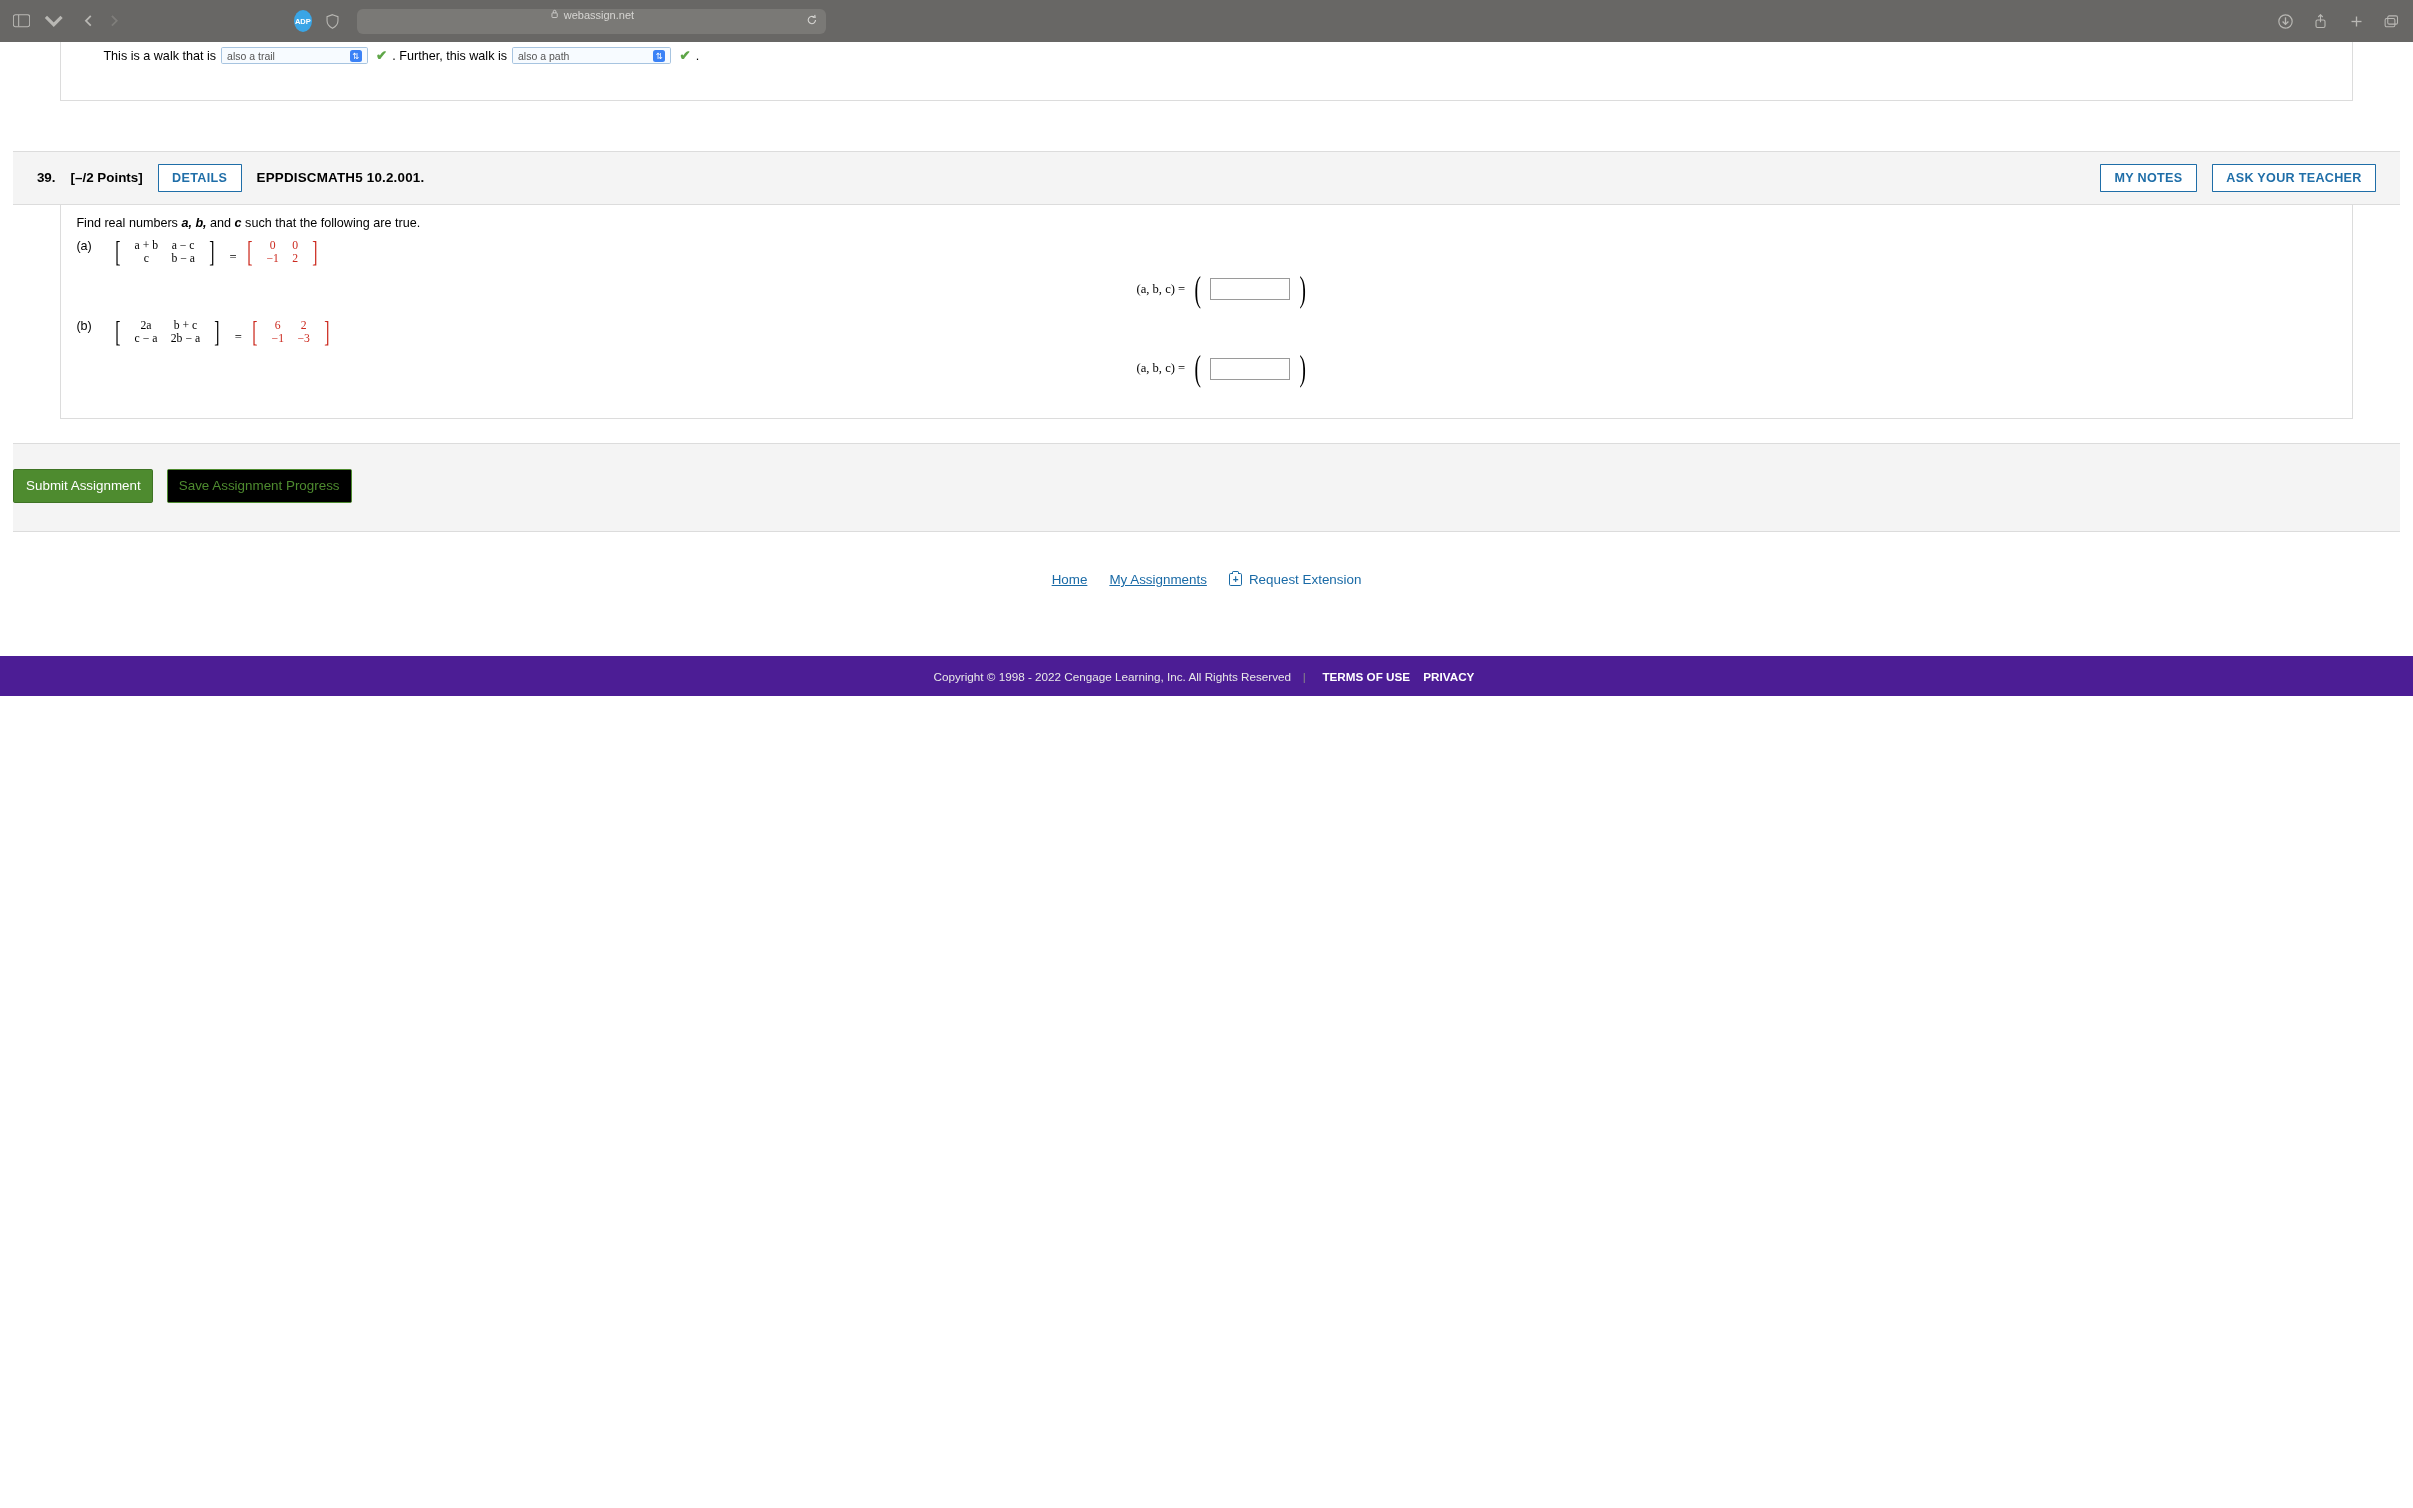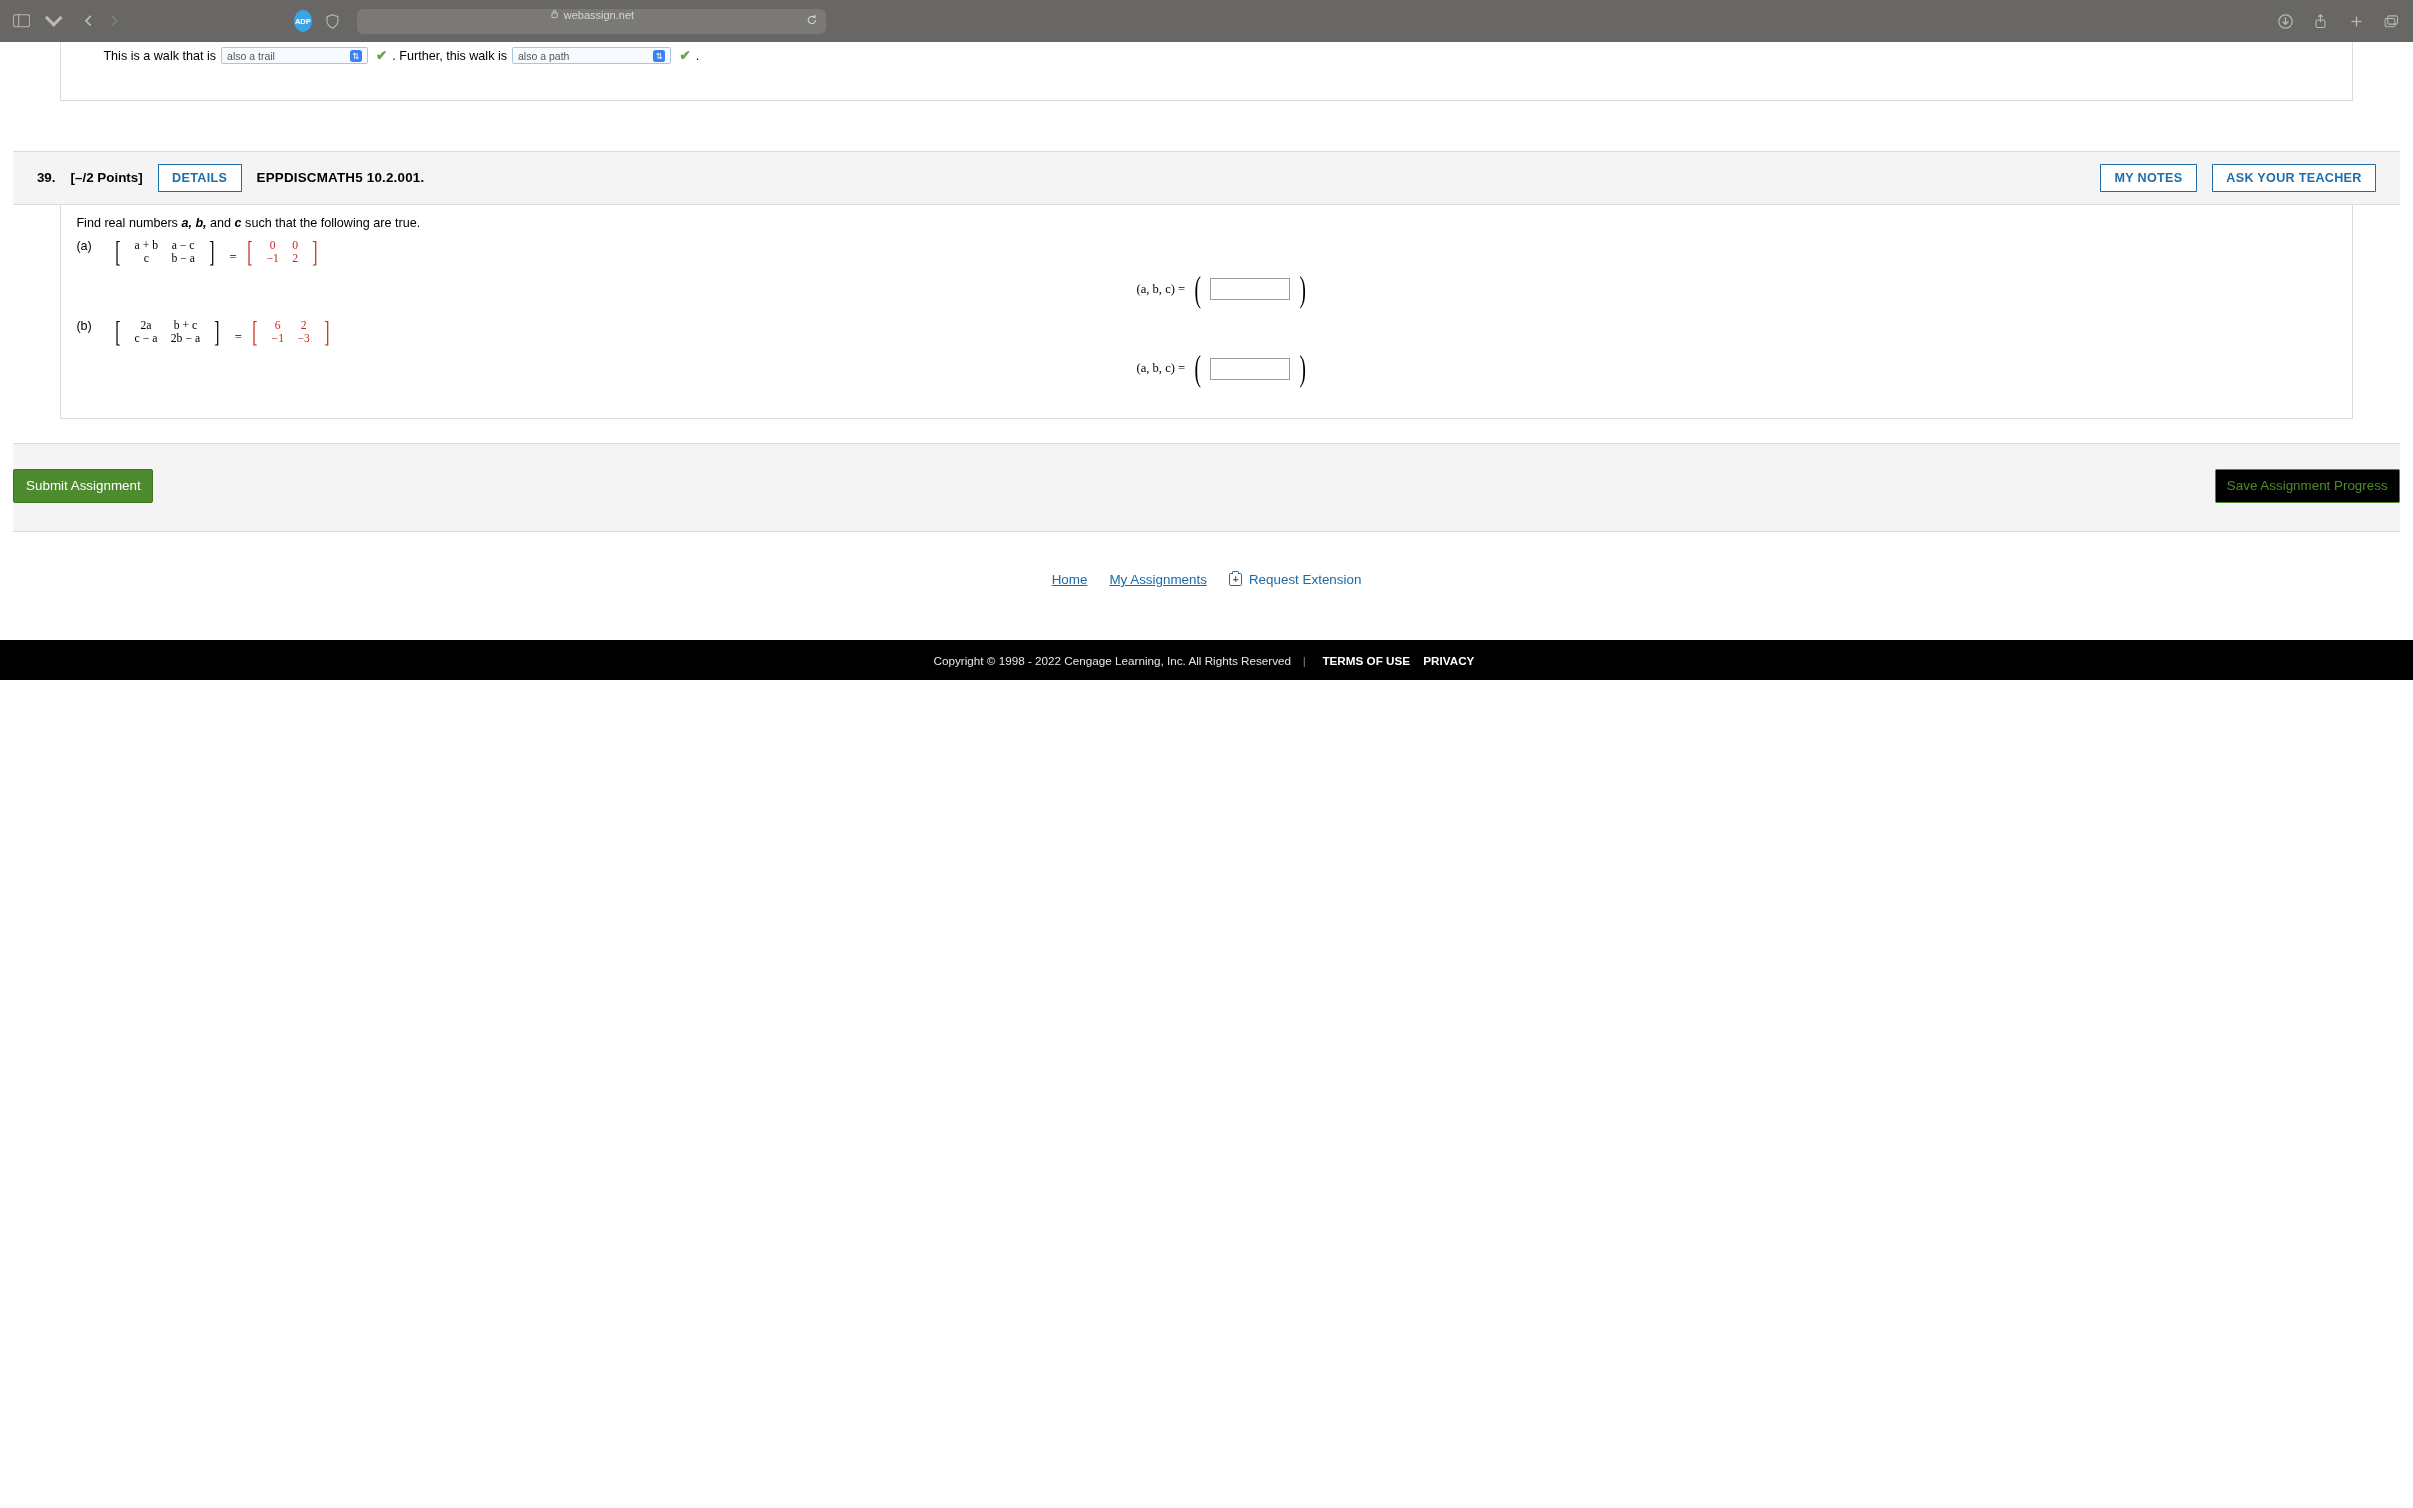--- a/index.html
+++ b/index.html
@@ -195,21 +195,21 @@
     padding: 0;
   }
 
   
   .assign-bar {
     margin-top: 23.5px;
     background: #f4f4f4;
     border-top: 0.8px solid #dcdcdc;
     border-bottom: 0.8px solid #dcdcdc;
     padding: 25px 0 28.5px;
-    display: flex; justify-content: space-between; gap: 13.4px;
+    display: flex; justify-content: flex-start; gap: 13.4px;
   }
   .btn-solid-green {
     background: #4e8b2f;
     color: #fff;
     border: 0.8px solid #3e7324;
     padding: 8.4px 11.7px;
     font-size: 13.4px;
     border-radius: 1.7px;
     cursor: pointer;
   }
@@ -242,22 +242,22 @@
     font-size: 10px; font-weight: 700; position: relative;
   }
   .bottom-links .req-ext .box-plus::before {
     content: ""; position: absolute; top: -3.4px; left: 2.5px; right: 2.5px; height: 2.5px;
     border: 1.3px solid #196aa6; border-bottom: none; border-radius: 1.7px 1.7px 0 0;
     background: #fff;
   }
 
   
   .footer {
-    margin-top: 19px;
-    background: #000000;
+    margin-top: 35px;
+    background: #4c1d95;
     color: #e8e8e8;
     text-align: center;
     padding: 13.4px 0;
     font-size: 11.7px;
   }
   .footer .sep { color: #888; margin: 0 8.4px; }
   .footer a { color: #fff; font-weight: 700; text-decoration: none; margin: 0 5px; }
 </style>
 </head>
 <body>

